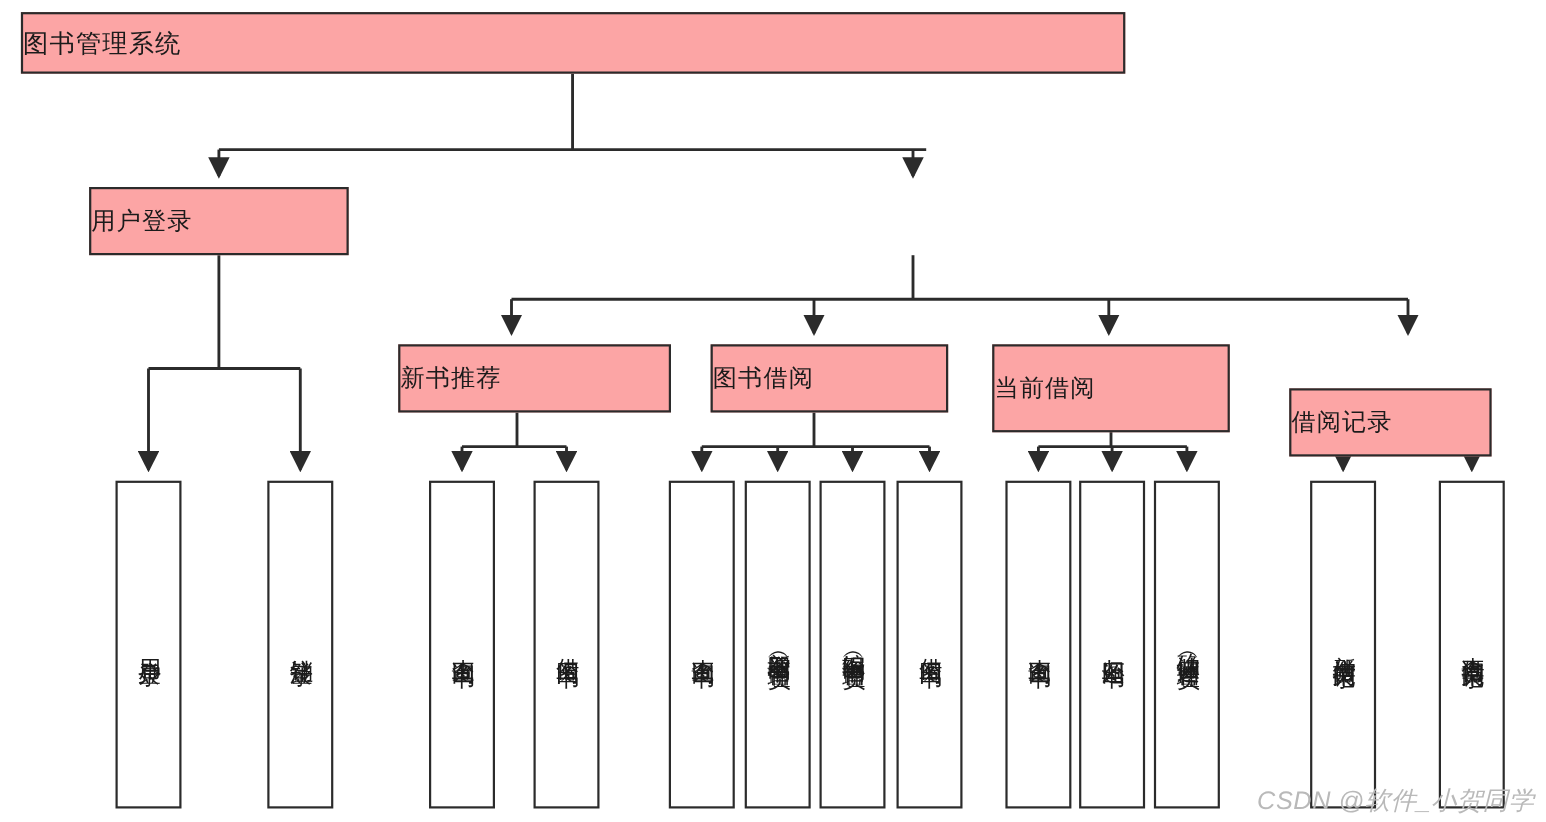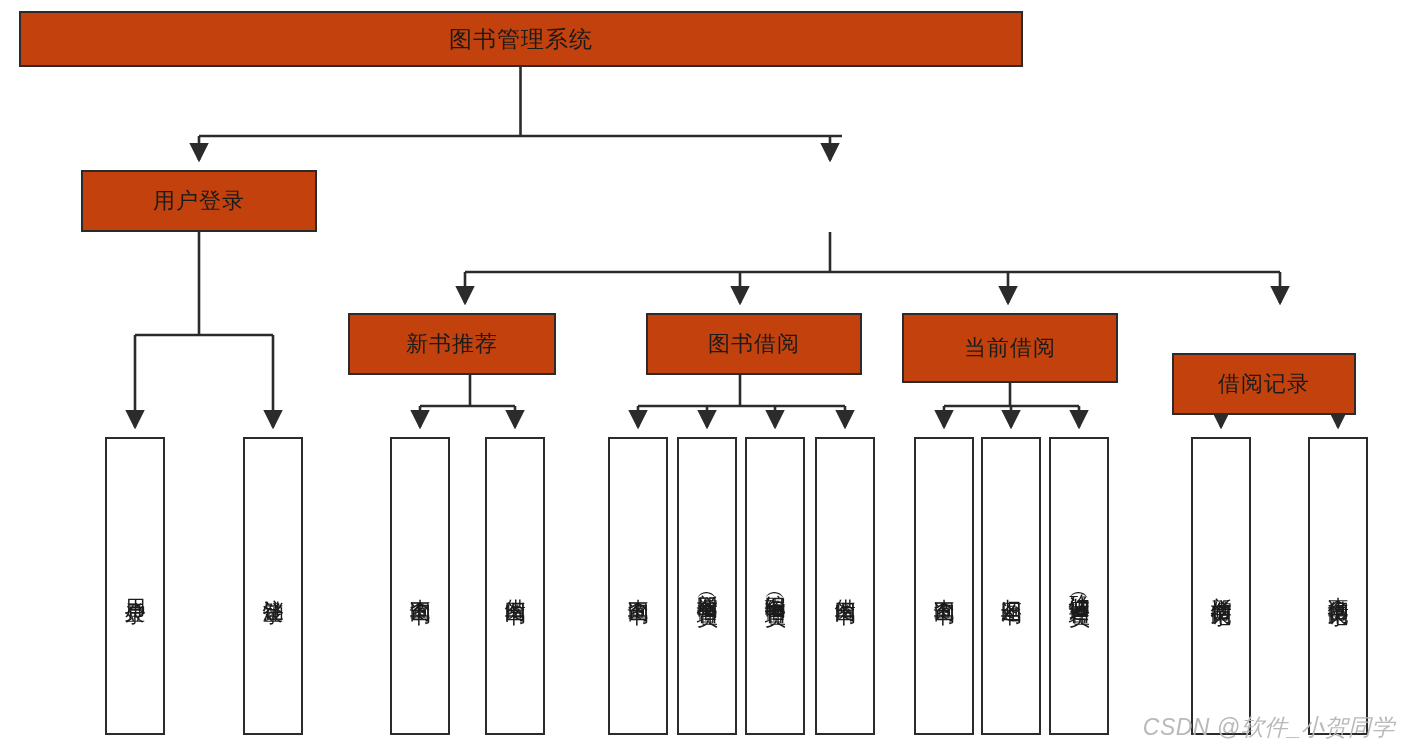--- a/index.html
+++ b/index.html
@@ -7,23 +7,23 @@
     font-family:"Liberation Sans","DejaVu Sans",sans-serif;
     width:1405px;height:747px;position:relative;overflow:hidden;
     color:#1b1b1b;
   }
   #canvas{position:absolute;left:0;top:0;width:1405px;height:747px;}
   svg.wires{position:absolute;left:0;top:0;width:1405px;height:747px;pointer-events:none;}
 
   .node{
     position:absolute;
     box-sizing:border-box;
-    background:#c2410c;
+    background:#fca5a5;
     border:2.5px solid #2b2b2b;
-    display:flex;align-items:center;justify-content:center;
+    display:flex;align-items:center;
     text-align:center;
     z-index:3;
   }
   .node .lbl{
     font-size:22px;
     line-height:1.25;
     letter-spacing:1px;
     color:#1b1b1b;
     white-space:nowrap;
   }
@@ -122,27 +122,27 @@
   </svg>
 
   <div class="node root" style="left:19px;top:11px;width:1004px;height:56px;">
     <span class="lbl">图书管理系统</span>
   </div>
 
   <div class="node lvl2" style="left:81px;top:170px;width:236px;height:62px;">
     <span class="lbl">用户登录</span>
   </div>
 
-  <div class="node lvl3" style="left:348px;top:313px;width:208px;height:62px;">
+  <div class="node lvl3" style="left:362px;top:313px;width:248px;height:62px;">
     <span class="lbl">新书推荐</span>
   </div>
   <div class="node lvl3" style="left:632px;top:313px;width:216px;height:62px;margin-left:14px;">
     <span class="lbl">图书借阅</span>
   </div>
-  <div class="node lvl3" style="left:902px;top:313px;width:216px;height:70px;">
+  <div class="node lvl3" style="left:902px;top:313px;width:216px;height:80px;">
     <span class="lbl">当前借阅</span>
   </div>
   <div class="node lvl3" style="left:1172px;top:313px;width:184px;height:62px;margin-top:40px;">
     <span class="lbl">借阅记录</span>
   </div>
 
   <div class="leaf" style="left:105px;top:437px;width:60px;height:298px;">
     <span class="lbl">用户登录</span>
   </div>
   <div class="leaf" style="left:243px;top:437px;width:60px;height:298px;">

